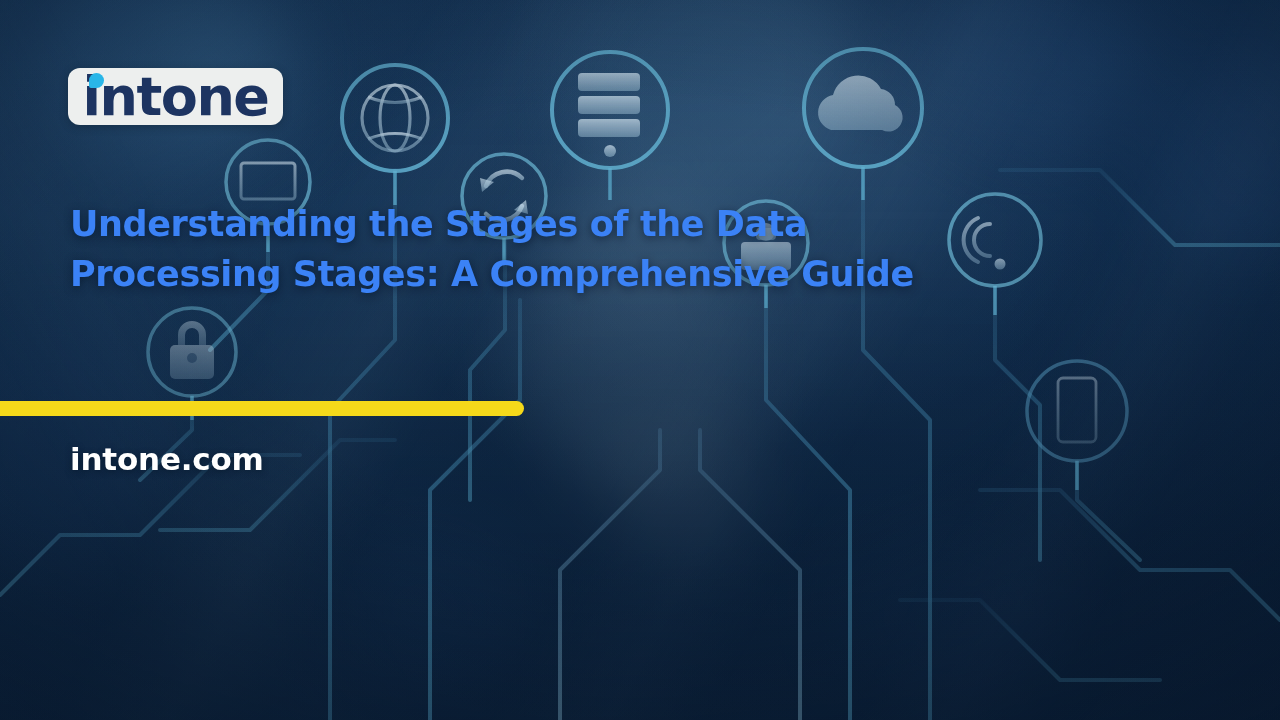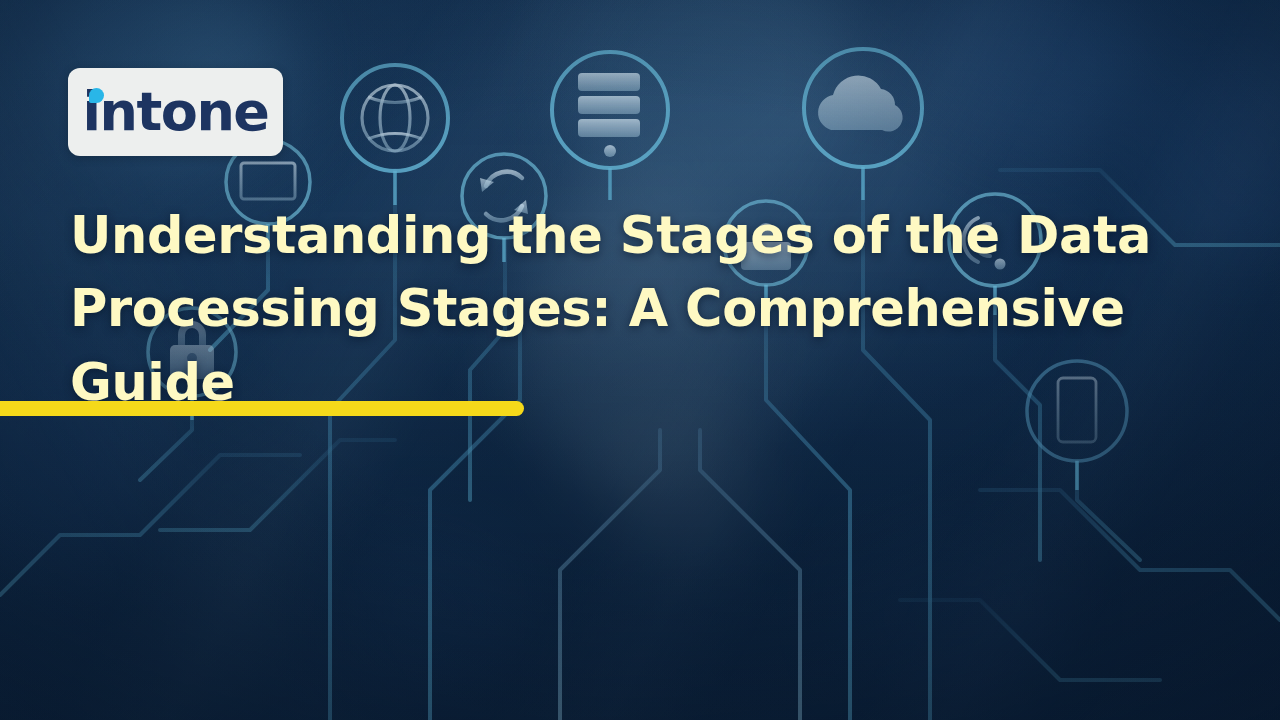--- a/index.html
+++ b/index.html
@@ -45,43 +45,43 @@
     background:linear-gradient(180deg, rgba(10,30,55,0.28) 0%, rgba(10,30,55,0.42) 45%, rgba(9,27,50,0.62) 100%);
   }
 
   
   .circuit { position:absolute; inset:0; }
   .circuit svg { width:100%; height:100%; display:block; }
 
   
   .logo-badge {
     position:absolute; left:68px; top:68px;
-    width:215px; height:88px;
+    width:215px; height:57px;
     background:#edefee;
     border-radius:12px;
     display:flex; align-items:center; justify-content:center;
     box-shadow:0 2px 10px rgba(0,0,0,0.22);
   }
   .logo-wrap { position:relative; display:inline-block; }
   .logo-text {
     font-size:54px; font-weight:700; letter-spacing:-1.5px;
     color:#1d3461; line-height:1; font-family:"DejaVu Sans", sans-serif;
   }
   .logo-dot {
     position:absolute; left:6px; top:3px;
     width:15px; height:15px; background:#29b6e8;
     border-radius:50% 50% 50% 2px;
     transform:rotate(0deg);
   }
 
   .headline {
     position:absolute; left:70px; top:199px;
     width:1170px;
-    color:#fef9c3;
-    font-size:51px; font-weight:700; line-height:1.44;
+    color:#3b82f6;
+    font-size:35px; font-weight:700; line-height:1.44;
     letter-spacing:-0.4px;
     font-family:"DejaVu Sans", sans-serif;
     text-shadow:0 2px 8px rgba(3,15,32,0.55);
   }
 
   .divider {
     position:absolute; left:0px; top:401px;
     width:524px; height:15px;
     background:#f5d91a;
     border-radius:0 8px 8px 0;
@@ -273,14 +273,15 @@
     </div>
   </div>
 
   <div class="headline">
     <div>Understanding the Stages of the Data</div>
     <div>Processing Stages: A Comprehensive Guide</div>
   </div>
 
   <div class="divider"></div>
 
+  <div class="site-url">intone.com</div>
 
 </div>
 
 </body></html>

